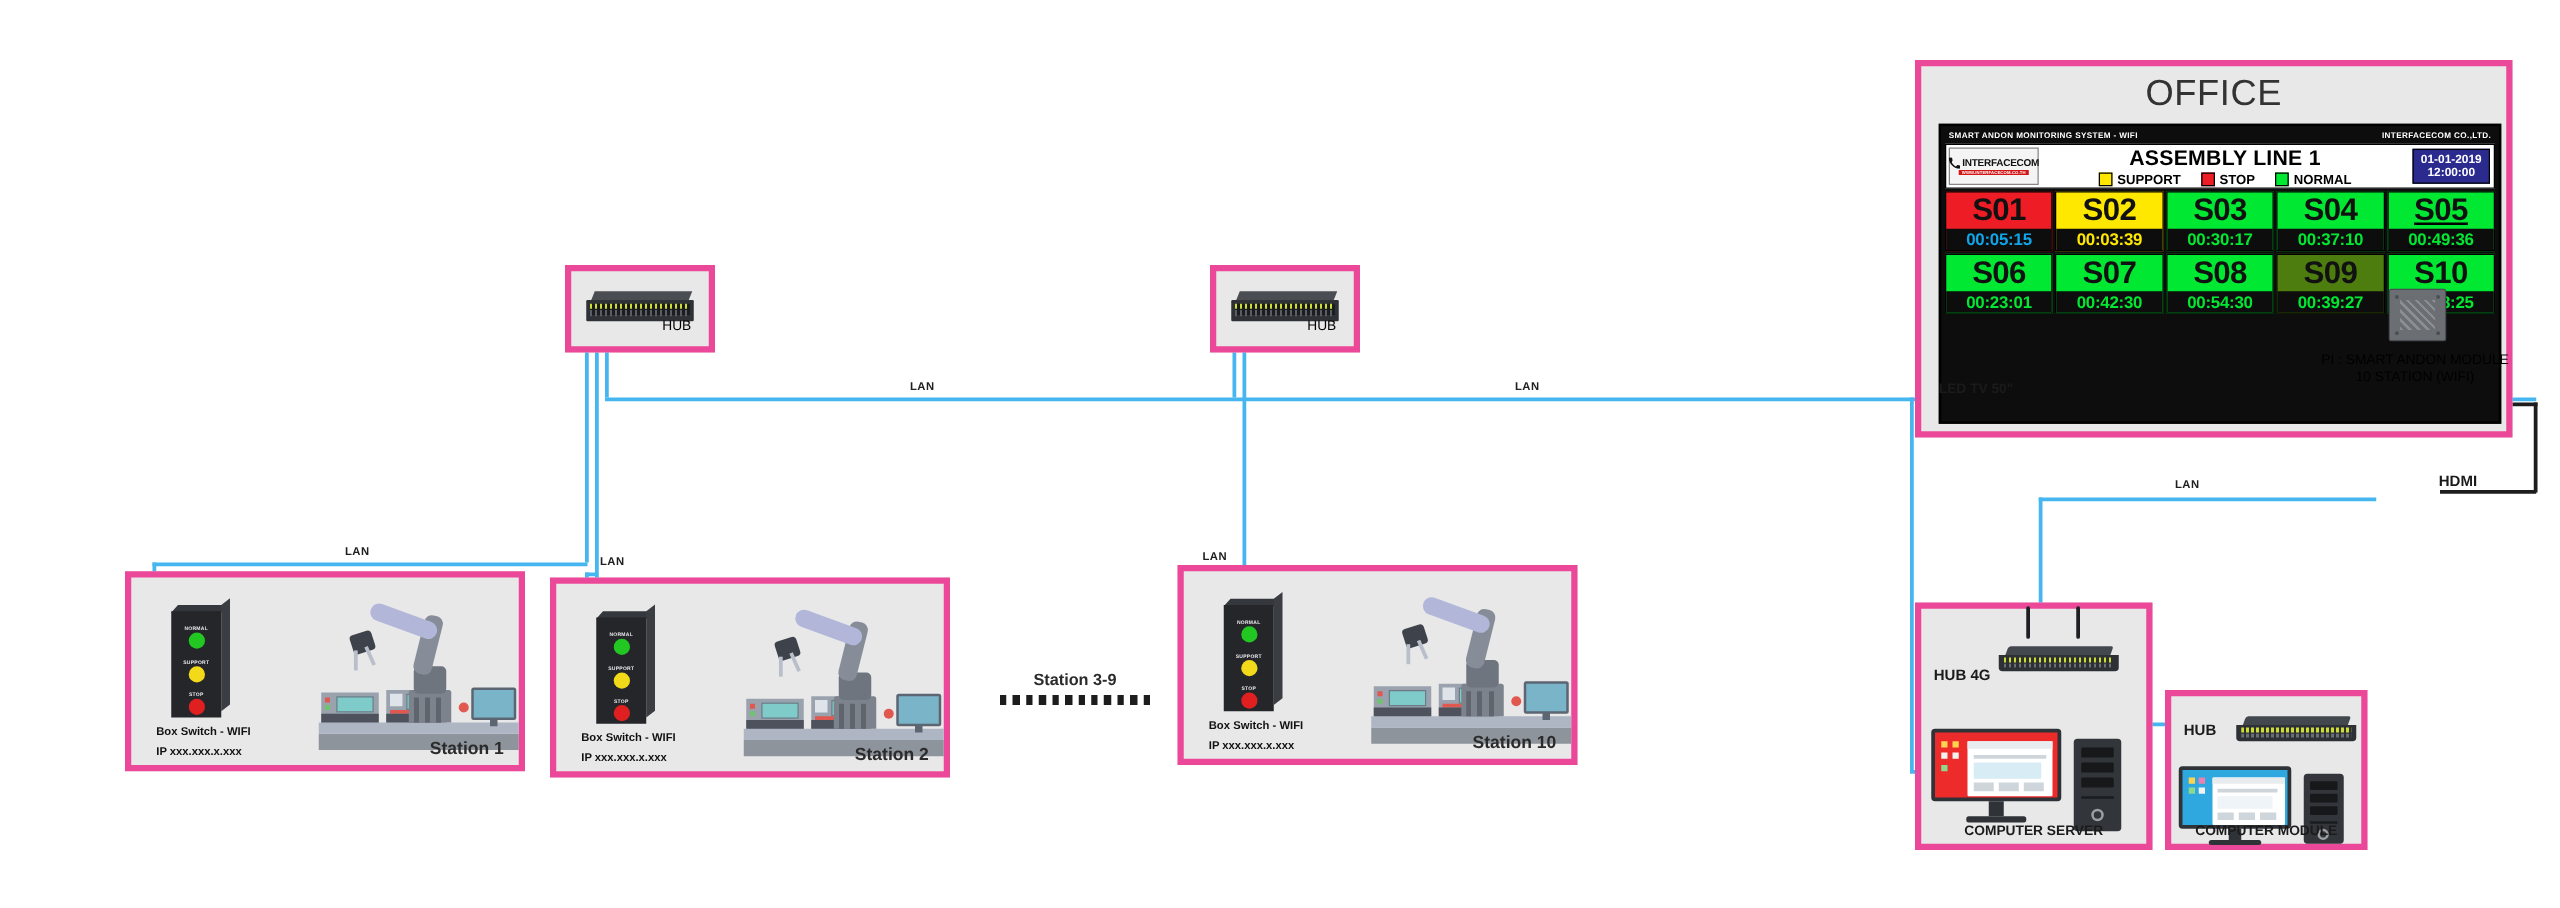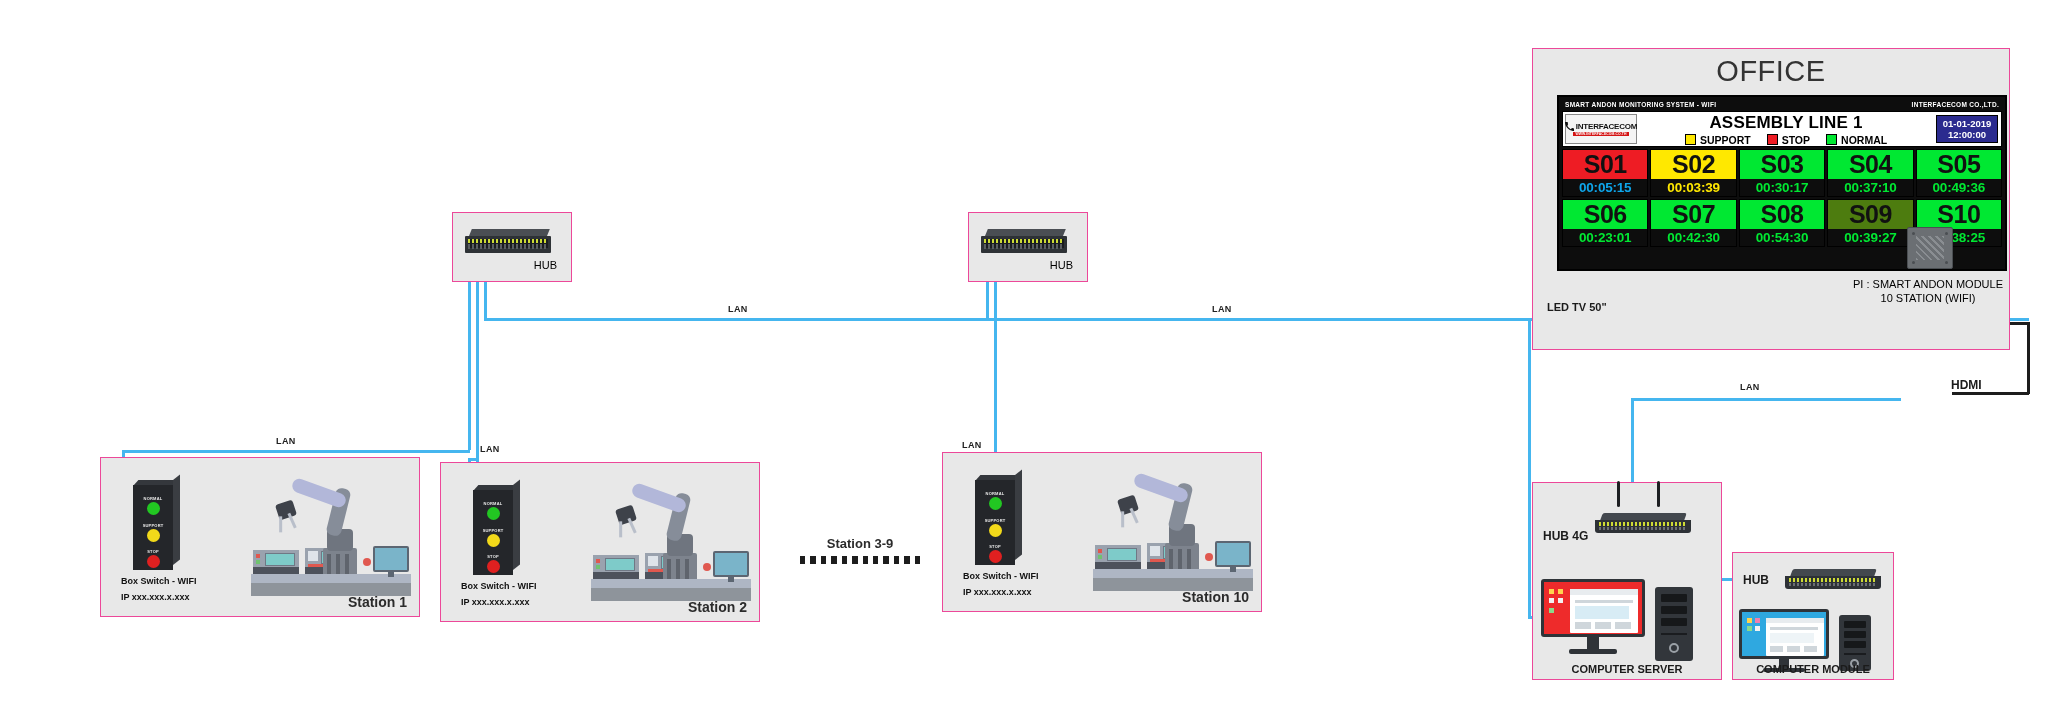--- a/index.html
+++ b/index.html
@@ -6,21 +6,21 @@
   html, body {
     width: 2048px; height: 726px;
     background: #ffffff;
     font-family: "Liberation Sans", sans-serif;
     overflow: hidden;
   }
   #stage { position: relative; width: 2048px; height: 726px; background: #fff; }
   .panel {
     position: absolute;
     background: #e8e8e8;
-    border: 1px solid #ec4899;
+    border: 5px solid #ec4899;
   }
   .lbl { position: absolute; color: #1b1b1b; font-weight: bold; white-space: nowrap; }
 
   
   .wire { position: absolute; background: #45b6ef; }
   .wire-h { height: 3px; }
   .wire-v { width: 3px; }
   .wire-blk { position: absolute; background: #1d1d1d; }
   .wire-blk.h { height: 3px; }
   .wire-blk.v { width: 3px; }
@@ -31,22 +31,22 @@
   .lan-tag.vert { transform: rotate(-90deg); transform-origin: left top; }
 
   
   #office { left: 1532px; top: 48px; width: 478px; height: 302px; }
   #office-title {
     position: absolute; top: 6px; left: 0; width: 100%;
     text-align: center; font-size: 29px; color: #333; font-weight: normal;
     letter-spacing: .5px;
   }
   #tv {
-    position: absolute; left: 14px; top: 46px; width: 450px; height: 176px;
-    background: #0d0d0d; border: 2px solid #000; margin-left: 10px;
+    position: absolute; left: 14px; top: 46px; width: 450px; height: 240px;
+    background: #0d0d0d; border: 2px solid #000;
   }
   #tv-topbar {
     height: 14px; background: #0d0d0d; color: #fff;
     display: flex; align-items: center; justify-content: space-between;
     padding: 0 6px; font-size: 6.5px; font-weight: bold; letter-spacing: .3px;
   }
   #tv-header {
     height: 36px; background: #fff; margin: 0 3px;
     display: flex; align-items: stretch; border: 1px solid #000;
   }
@@ -306,21 +306,21 @@
             <div class="cell-time" style="color: rgb(255, 232, 0);">00:03:39</div>
           </div>
           <div class="cell" style="background: rgb(0, 232, 50);">
             <div class="cell-code">S03</div>
             <div class="cell-time" style="color: rgb(0, 232, 50);">00:30:17</div>
           </div>
           <div class="cell" style="background: rgb(0, 232, 50);">
             <div class="cell-code">S04</div>
             <div class="cell-time" style="color: rgb(0, 232, 50);">00:37:10</div>
           </div>
-          <div class="cell" style="background: rgb(0, 232, 50);">
+          <div class="cell" style="background: rgb(0, 232, 50); text-decoration: underline;">
             <div class="cell-code">S05</div>
             <div class="cell-time" style="color: rgb(0, 232, 50);">00:49:36</div>
           </div>
           <div class="cell" style="background: rgb(0, 232, 50);">
             <div class="cell-code">S06</div>
             <div class="cell-time" style="color: rgb(0, 232, 50);">00:23:01</div>
           </div>
           <div class="cell" style="background: rgb(0, 232, 50);">
             <div class="cell-code">S07</div>
             <div class="cell-time" style="color: rgb(0, 232, 50);">00:42:30</div>

